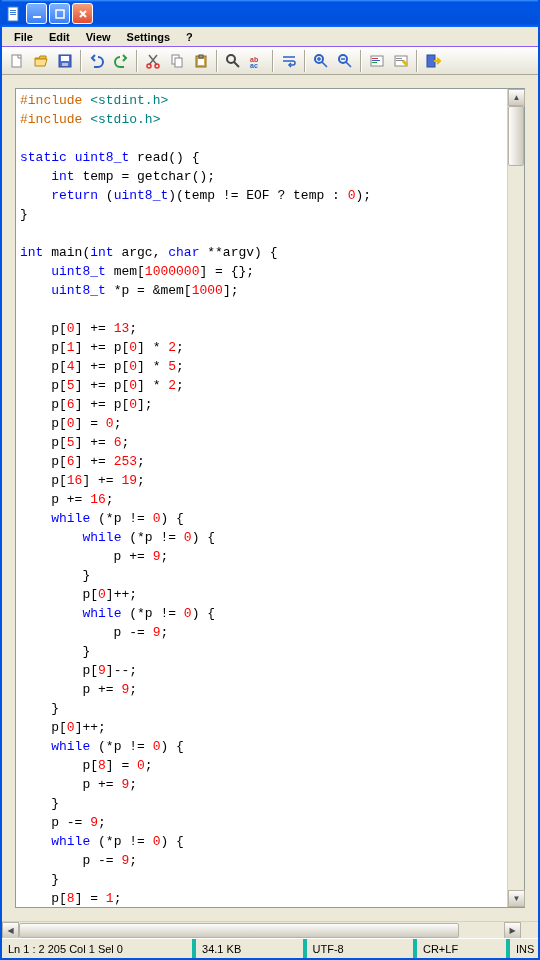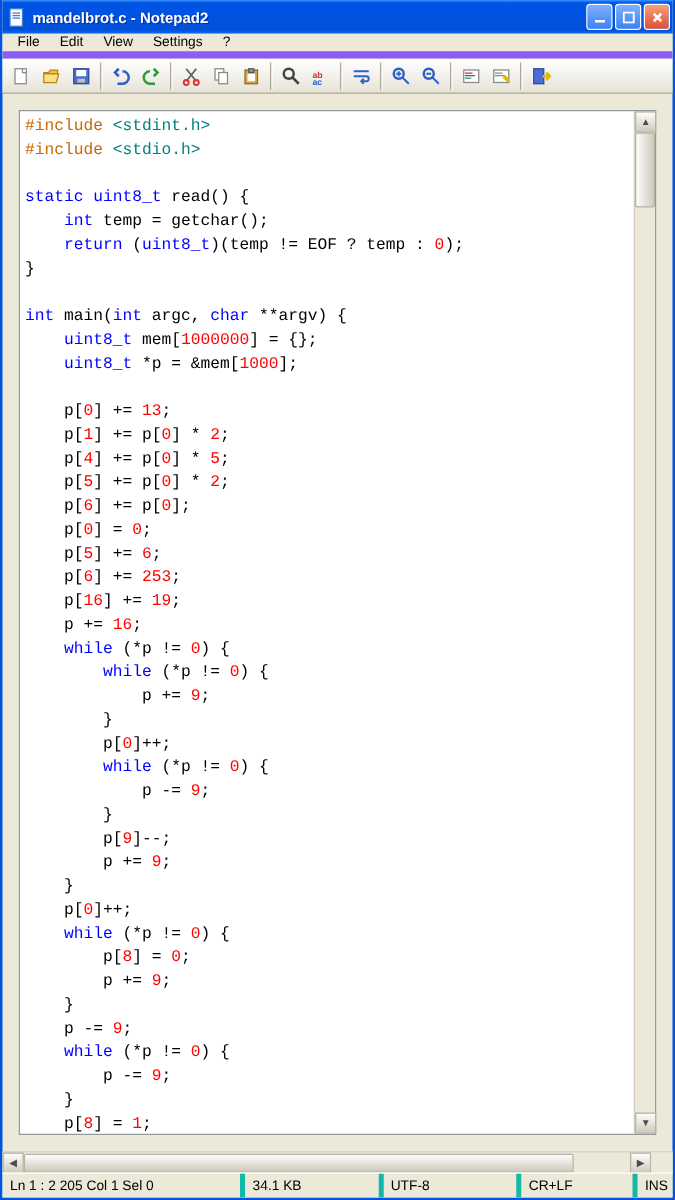--- a/index.html
+++ b/index.html
@@ -42,22 +42,23 @@
   display:flex;align-items:center;justify-content:center;
   color:#fff;font-weight:bold;
 }
 .winbtn.close { background: linear-gradient(to bottom,#f4a07a,#e04f32); }
 .menubar {
   height:20px;
   background:#ece9d8;
   display:flex;
   align-items:center;
   padding:0 4px;
-  border-bottom:6px solid #8b5cf6;
+  border-bottom:1px solid #8b5cf6;
   font-size:11px;
+  font-weight:bold;
 }
 .menuitem { padding:2px 8px; }
 .toolbar {
   height:28px;
   background: linear-gradient(to bottom,#fefefe,#e6e3d6);
   border-top:1px solid #fff;
   border-bottom:1px solid #aca899;
   display:flex;
   align-items:center;
   padding:0 4px;
@@ -128,21 +129,20 @@
 
   <div class="titlebar">
     <span class="icon">
       <svg width="16" height="16" viewBox="0 0 16 16">
           <rect x="2" y="1" width="10" height="14" fill="#fff" stroke="#3a7bd5"></rect>
           <rect x="4" y="4" width="6" height="1" fill="#3a7bd5"></rect>
           <rect x="4" y="6" width="6" height="1" fill="#3a7bd5"></rect>
           <rect x="4" y="8" width="6" height="1" fill="#3a7bd5"></rect>
         </svg>
     </span>
-    <span class="title">mandelbrot.c - Notepad2</span>
     <div class="winbtns">
       <div class="winbtn">
           <svg width="10" height="10">
             <rect x="1" y="7" width="8" height="2" fill="#fff"></rect>
           </svg>
         </div>
       <div class="winbtn">
           <svg width="10" height="10">
             <rect x="1" y="1" width="8" height="8" fill="none" stroke="#fff" stroke-width="1.5"></rect>
           </svg>

